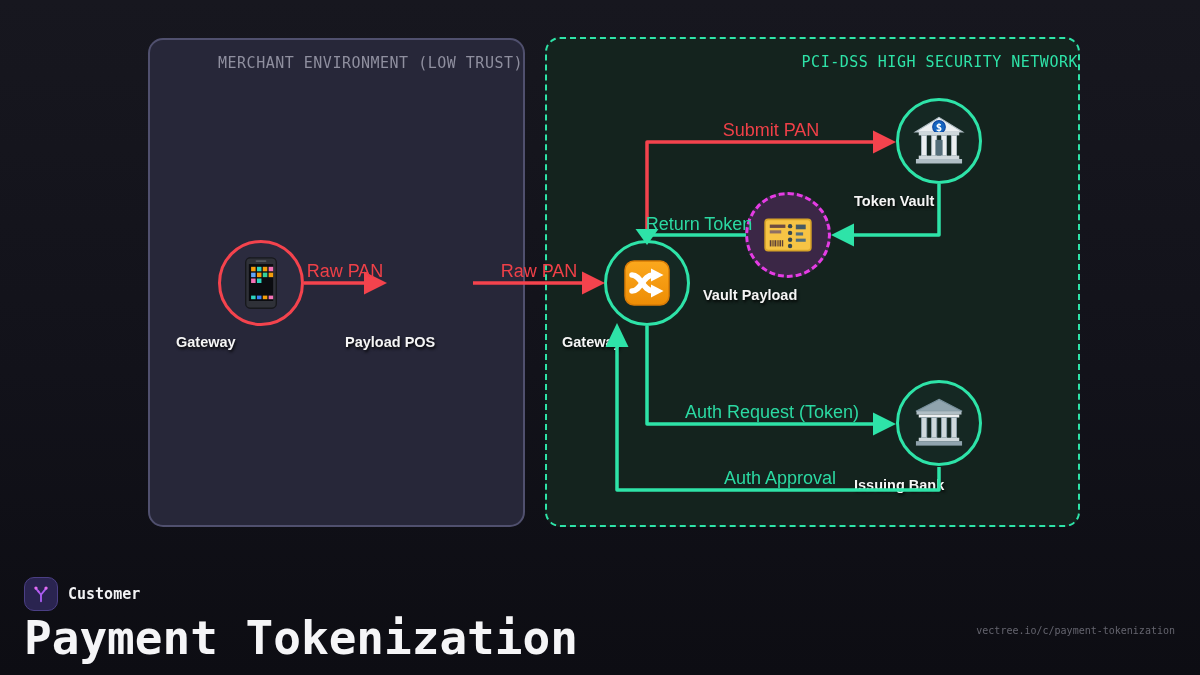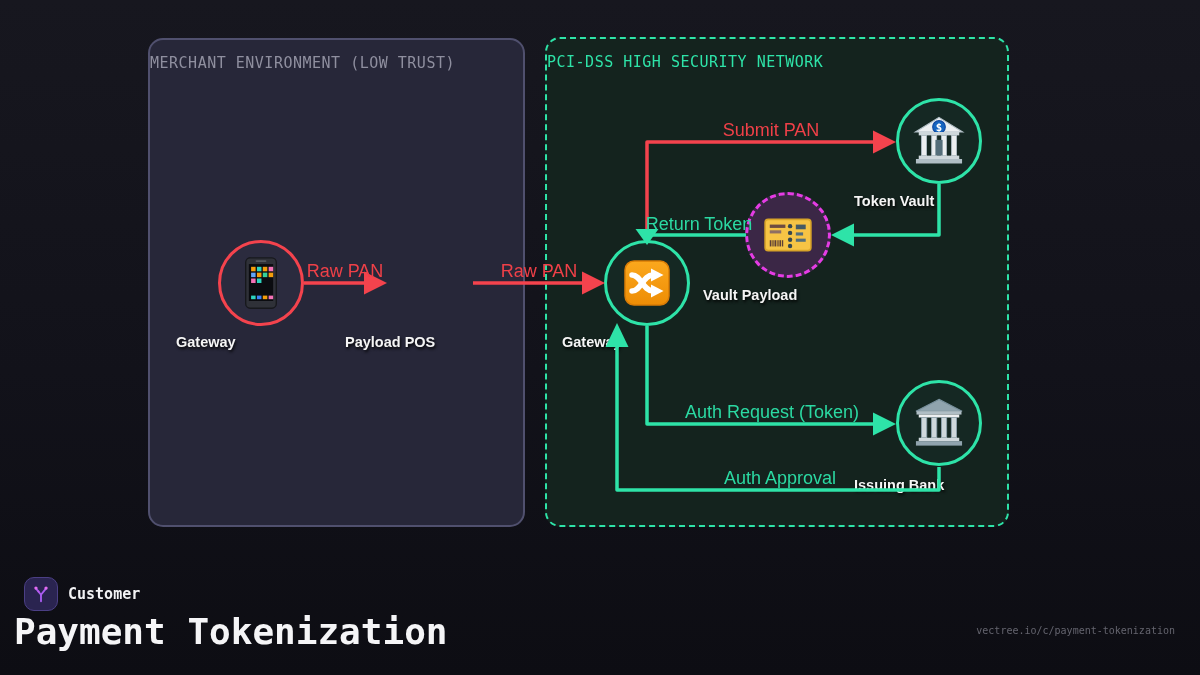--- a/index.html
+++ b/index.html
@@ -11,26 +11,26 @@
     background: linear-gradient(180deg, #17171f 0%, #12121a 55%, #0d0d13 100%);
     font-family: "Liberation Sans", sans-serif;
   }
   
   .zone-box { position: absolute; border-radius: 15px; }
   .merchant-box {
     left: 148px; top: 38px; width: 377px; height: 489px;
     background: #272739; border: 2px solid #50506e;
   }
   .pci-box {
-    left: 545px; top: 37px; width: 464px; height: 490px;
+    left: 545px; top: 37px; width: 535px; height: 490px;
     background: #14231e; border: 2.5px dashed #2ee3a8;
   }
   .zone-title {
     position: absolute; top: 14px; left: 0; right: 0;
-    text-align: left;
+    text-align: right;
     font-family: "DejaVu Sans Mono", monospace;
     font-size: 15px; letter-spacing: 0.5px;
   }
   .merchant-box .zone-title { color: #8f8f9f; }
   .pci-box .zone-title { color: #2ee3a8; }
   
   .node-circle {
     position: absolute; width: 86px; height: 86px; border-radius: 50%;
     display: flex; align-items: center; justify-content: center;
   }
@@ -56,23 +56,23 @@
     position: absolute; left: 24px; top: 577px; width: 34px; height: 34px;
     background: #2a2450; border: 1.5px solid #4b3f85; border-radius: 10px;
     display: flex; align-items: center; justify-content: center;
   }
   .brand-name {
     position: absolute; left: 68px; top: 585px;
     font-family: "DejaVu Sans Mono", monospace;
     font-size: 15px; font-weight: bold; color: #f2f2f4;
   }
   .page-title {
-    position: absolute; left: 14px; top: 611px;
-    font-family: "DejaVu Sans Mono", monospace;
-    font-size: 36px; font-weight: bold; color: #f5f5f7;
+    position: absolute; left: 24px; top: 611px;
+    font-family: "DejaVu Sans Mono", monospace;
+    font-size: 46px; font-weight: bold; color: #f5f5f7;
   }
   .page-url {
     position: absolute; right: 25px; top: 625px;
     font-family: "DejaVu Sans Mono", monospace;
     font-size: 10px; color: #64646e;
   }
 </style>
 </head>
 <body>
 

